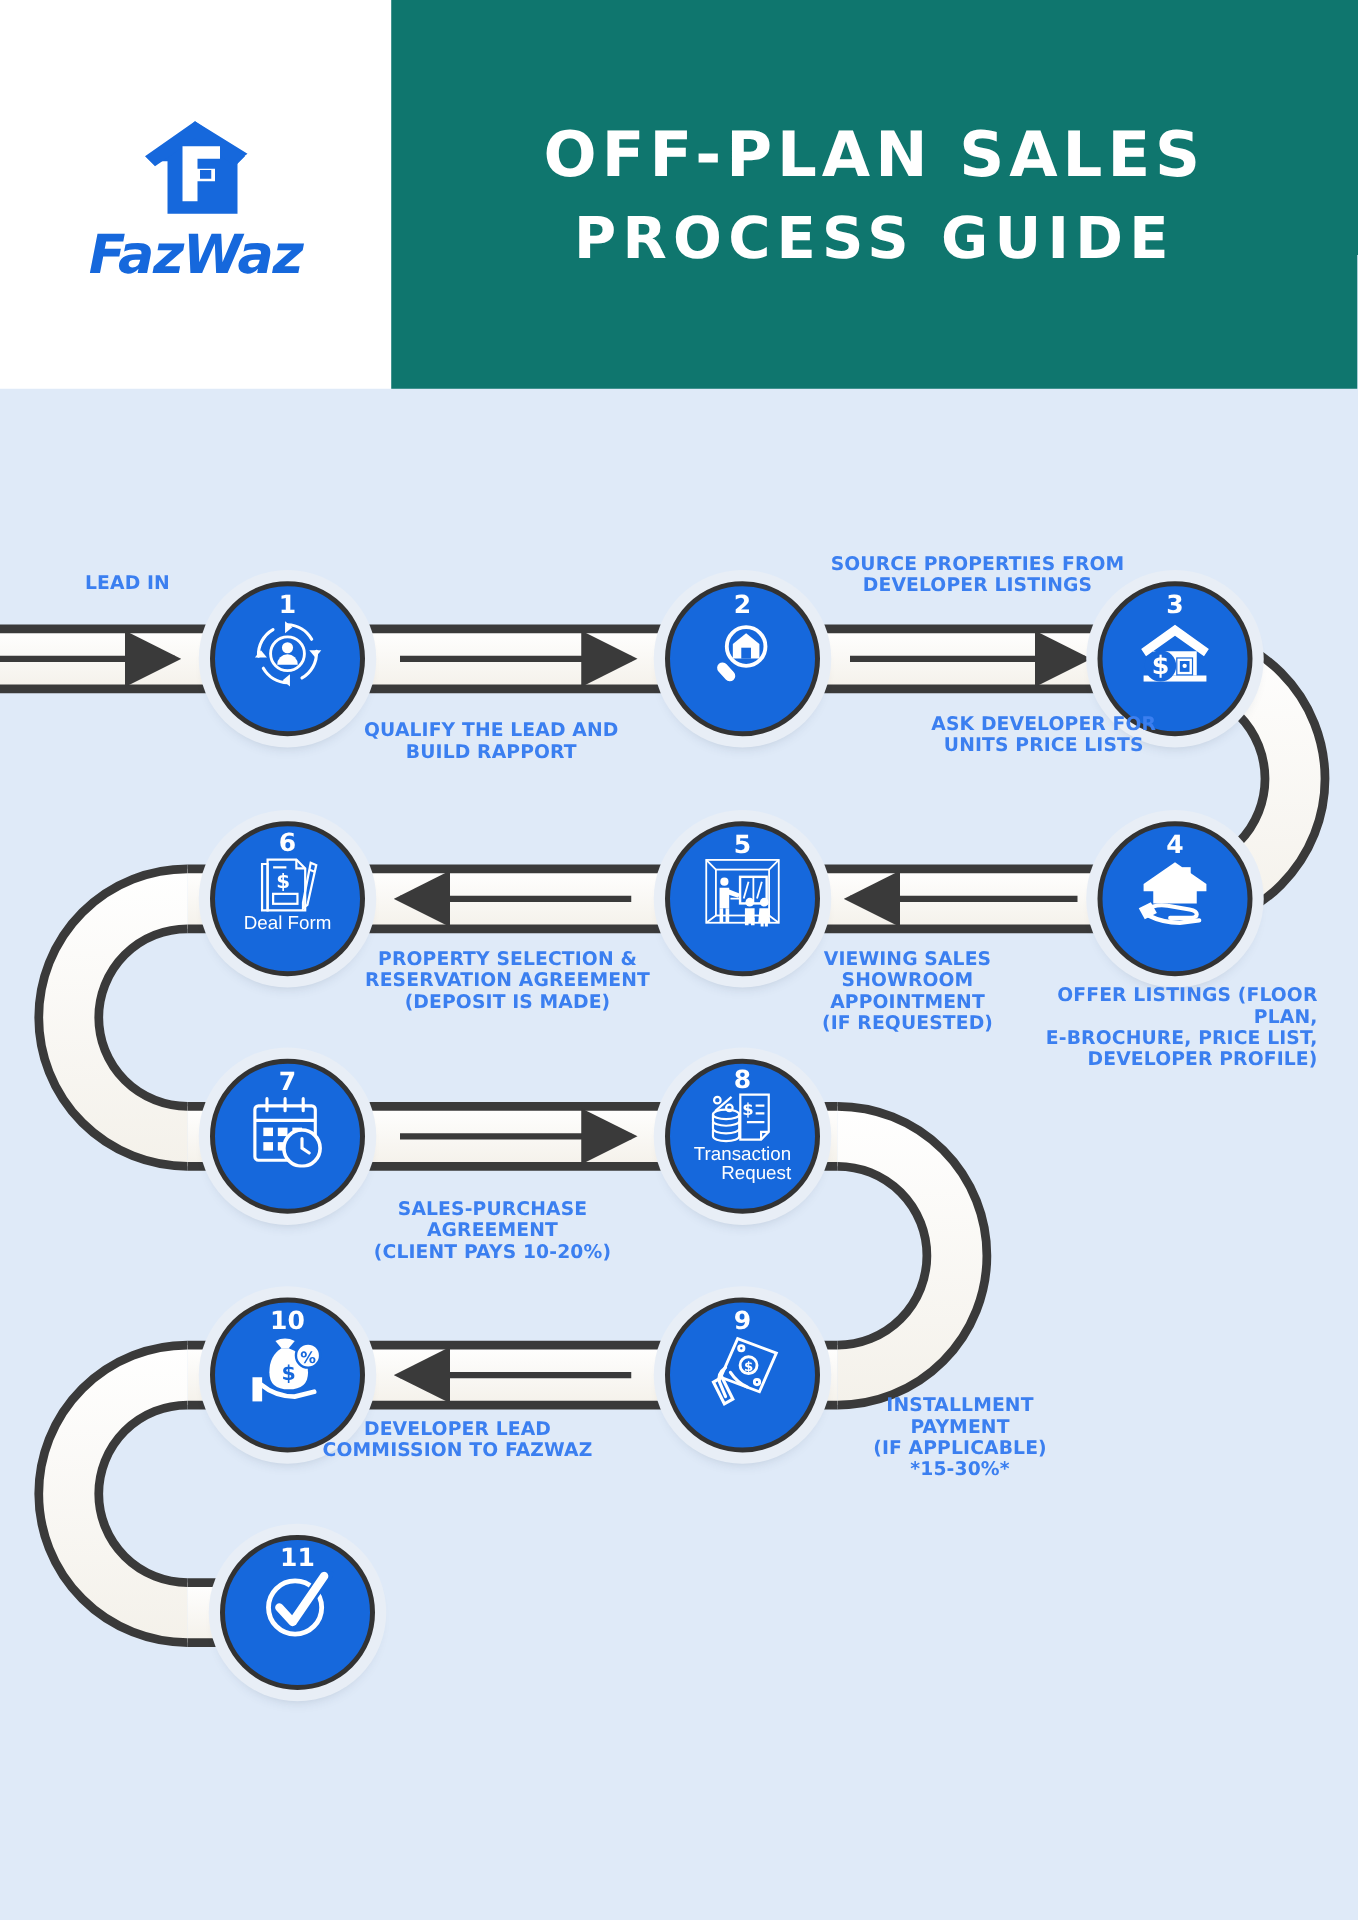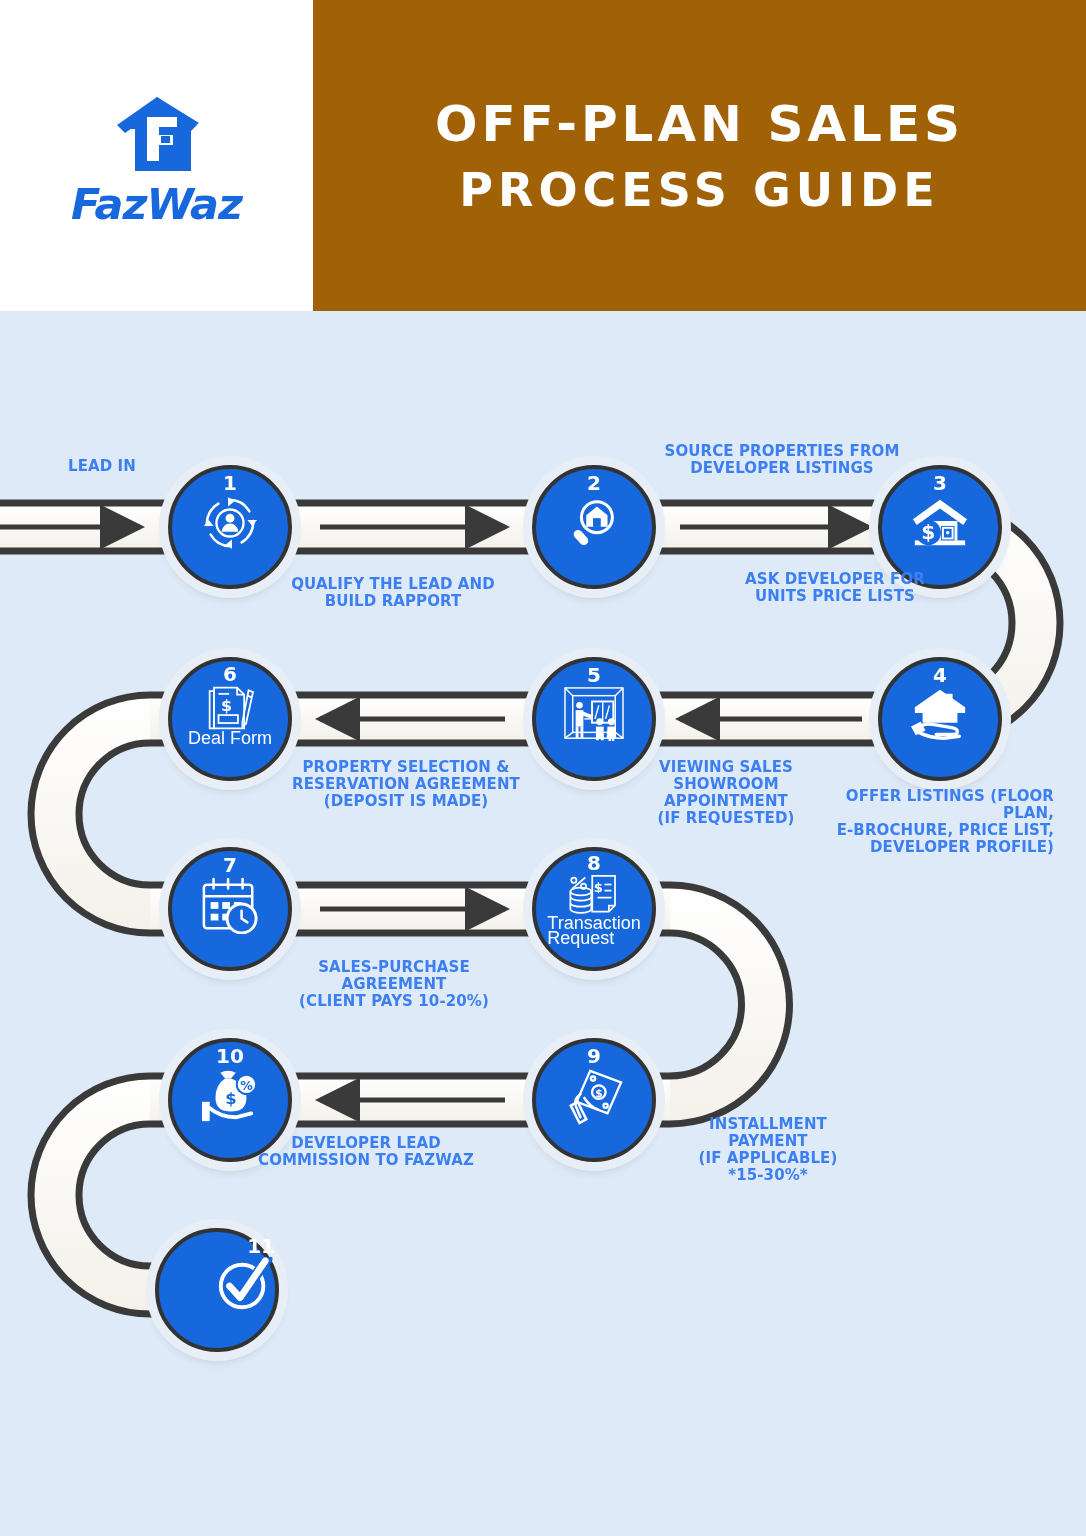--- a/index.html
+++ b/index.html
@@ -6,45 +6,45 @@
   body{
     width:1086px;height:1536px;
     background:#dfeaf8;
     font-family:"Liberation Sans", sans-serif;
     overflow:hidden;
     position:relative;
   }
   
   .header{position:absolute;left:0;top:0;width:1086px;height:311px;}
   .header-left{position:absolute;left:0;top:0;width:313px;height:311px;background:#ffffff;
-      display:flex;flex-direction:column;justify-content:center;}
+      display:flex;flex-direction:column;align-items:center;justify-content:center;}
   .logo-wrap{display:flex;flex-direction:column;align-items:center;gap:6px;margin-top:10px;}
   .logo-mark{width:88px;height:82px;}
   .logo-text{font-size:43px;font-weight:bold;color:#1668dc;letter-spacing:-1px;
       font-family:"DejaVu Sans", sans-serif;line-height:1;font-style:italic;}
-  .header-right{position:absolute;left:313px;top:0;width:773px;height:311px;background:#a16207;
+  .header-right{position:absolute;left:313px;top:0;width:773px;height:311px;background:#0f766e;
       display:flex;flex-direction:column;align-items:center;justify-content:center;gap:18px;}
   .title-line{color:#ffffff;font-weight:bold;font-size:50px;letter-spacing:4px;text-align:center;
       font-family:"DejaVu Sans", sans-serif;line-height:1;}
   .title-line.t2{font-size:46px;letter-spacing:5px;}
 
   
   .canvas{position:absolute;left:0;top:311px;width:1086px;height:1225px;}
   .flowsvg{position:absolute;left:0;top:0;width:1086px;height:1225px;}
 
   
   .node{position:absolute;width:124px;height:124px;border-radius:50%;
       background:#1668dc;border:4px solid #333333;
       box-shadow:0 0 0 9px #e8eef6, 0 7px 11px rgba(40,60,90,.28);
       display:flex;flex-direction:column;align-items:center;justify-content:flex-start;
       padding-top:4px;box-sizing:border-box;z-index:5;}
   .node-num{color:#ffffff;font-weight:bold;font-size:20px;line-height:20px;
       font-family:"DejaVu Sans", sans-serif;}
   .node-ico{width:62px;height:58px;display:block;margin-top:1px;}
-  .node-cap{color:#ffffff;font-size:18px;line-height:15px;text-align:left;margin-top:0px;
+  .node-cap{color:#ffffff;font-size:15px;line-height:15px;text-align:right;margin-top:0px;
       font-family:"Liberation Sans", sans-serif;}
 
   
   .lbl{position:absolute;color:#3b7ff0;font-weight:bold;font-size:15px;line-height:17px;
       font-family:"DejaVu Sans", sans-serif;letter-spacing:.1px;z-index:6;}
   .lbl.c{text-align:center;}
   .lbl.l{text-align:left;}
 </style>
 </head>
 <body>
@@ -328,21 +328,21 @@
       <path d="M27 12 h6 q16 6 16 20 t-16 14 q-16 0 -16 -14 t10 -20z" fill="#ffffff"></path>
       <text x="33" y="38" font-size="17" font-weight="bold" fill="#1668dc" text-anchor="middle" font-family="DejaVu Sans, sans-serif">$</text>
       <circle cx="49" cy="18" r="10" fill="#ffffff" stroke="#1668dc" stroke-width="2"></circle>
       <text x="49" y="24" font-size="13" font-weight="bold" fill="#1668dc" text-anchor="middle" font-family="DejaVu Sans, sans-serif">%</text>
       <path d="M10 42 q12 10 28 10 l16 -4" fill="none" stroke="#ffffff" stroke-width="4" stroke-linecap="round"></path>
       <rect x="3" y="36" width="8" height="20" fill="#ffffff"></rect>
     </svg>
     <div class="node-cap"></div>
   </div>
 
-  <div class="node" style="left:155px;top:917px;align-items:flex-end;">
+  <div class="node" style="left:176px;top:917px;">
     <div class="node-num">11</div>
     <svg class="node-ico" viewBox="0 0 64 60">
       <circle cx="30" cy="30" r="22" fill="none" stroke="#ffffff" stroke-width="4"></circle>
       <path d="M17 30 l11 12 L56 2" fill="none" stroke="#1668dc" stroke-width="11" stroke-linecap="round" stroke-linejoin="round"></path>
       <path d="M17 30 l11 12 L54 4" fill="none" stroke="#ffffff" stroke-width="7" stroke-linecap="round" stroke-linejoin="round"></path>
     </svg>
     <div class="node-cap"></div>
   </div>
 
   <div class="lbl c" style="left:32px;top:147px;width:140px;">LEAD IN</div>

